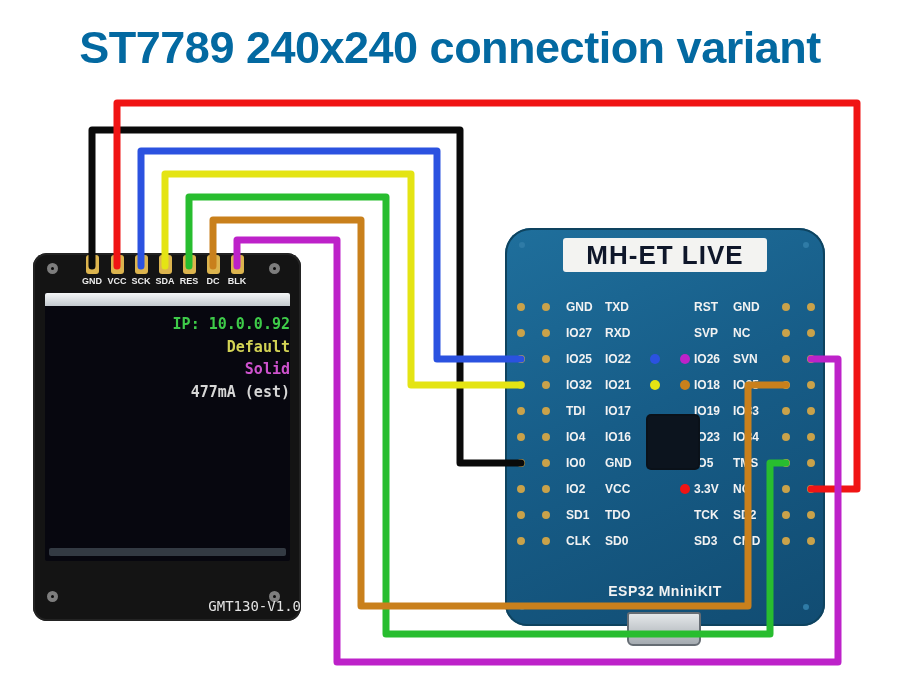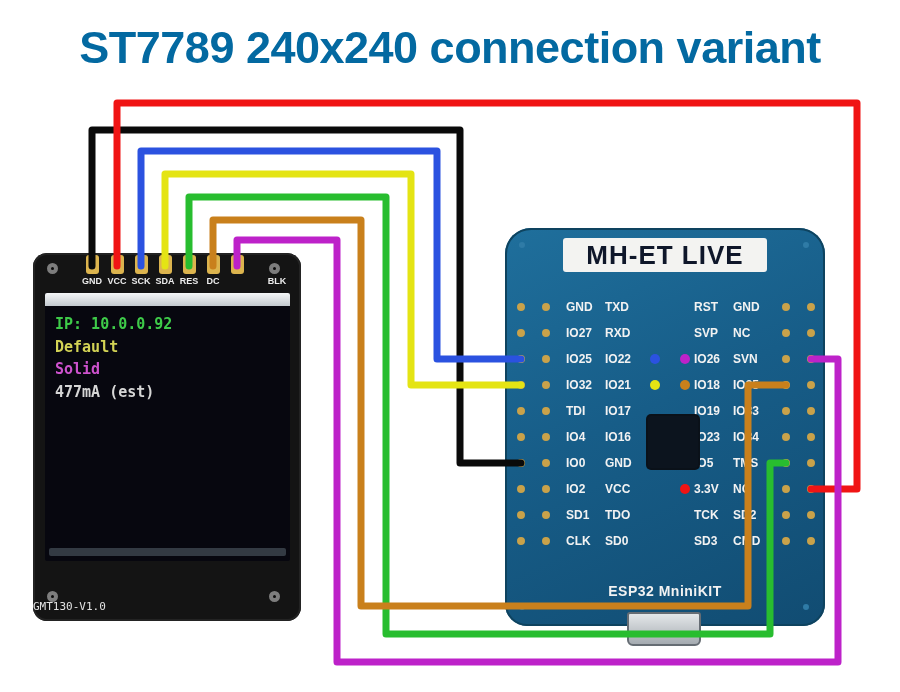--- a/index.html
+++ b/index.html
@@ -21,27 +21,27 @@
   .pads { position:absolute; left:0; top:0; width:100%; height:40px; }
   .pad { position:absolute; top:2px; width:13px; height:19px; border-radius:3px;
          background:radial-gradient(circle at 50% 42%, #30300f 2.5px, #dcb44e 3px); }
   .pin-label { position:absolute; top:23px; width:30px; text-align:center;
                font-size:9px; font-weight:bold; color:#ececec; }
 
   .screen { position:absolute; left:12px; top:40px; width:245px; height:268px;
             background:#07070f; border-radius:2px; }
   .glass-top { height:13px; background:linear-gradient(#f5f7f8,#c3c9cf); border-radius:2px 2px 0 0; }
   .screen-lines { padding:9px 0 0 10px; font-family:"DejaVu Sans Mono",monospace;
-                  font-size:15px; font-weight:bold; }
+                  font-size:15px; font-weight:bold;text-align:right; }
   .screen-line { height:22.5px; white-space:pre; }
   .glass-bottom { position:absolute; left:4px; right:4px; bottom:5px; height:8px;
                   background:#333a43; border-radius:2px; }
 
-  .display-footer { position:absolute; bottom:8px; left:0; width:100%; text-align:left;
-                    font-family:"DejaVu Sans Mono",monospace; font-size:11px;
+  .display-footer { position:absolute; bottom:8px; left:0; width:100%; text-align:right;
+                    font-family:"DejaVu Sans Mono",monospace; font-size:14px;
                     line-height:13.5px; color:#e3e3e3; }
 
   
   .esp-board { position:absolute; left:505px; top:228px; width:320px; height:398px;
                background:linear-gradient(155deg,#1f6f9c 0%, #175d88 45%, #114c72 100%);
                border-radius:26px 26px 22px 22px; box-shadow:inset 0 0 0 2px #0e435f; }
   .brand { position:absolute; left:58px; top:10px; width:204px; height:34px;
            background:#f3f3f1; border-radius:3px; display:flex; align-items:center;
            justify-content:center; font-size:26px; font-weight:bold; color:#0f172a;
            letter-spacing:1px; }
@@ -92,21 +92,21 @@
         <span class="pin-label" style="left: 69px;">VCC</span>
         <div class="pad" style="left: 102px;"></div>
         <span class="pin-label" style="left: 93px;">SCK</span>
         <div class="pad" style="left: 126px;"></div>
         <span class="pin-label" style="left: 117px;">SDA</span>
         <div class="pad" style="left: 150px;"></div>
         <span class="pin-label" style="left: 141px;">RES</span>
         <div class="pad" style="left: 174px;"></div>
         <span class="pin-label" style="left: 165px;">DC</span>
         <div class="pad" style="left: 198px;"></div>
-        <span class="pin-label" style="left: 189px; margin-left: 40px;">BLK</span>
+        <span class="pin-label" style="left: 189px;">BLK</span>
       </div>
 
     <div class="screen">
       <div class="glass-top"></div>
       <div class="screen-lines" id="screen-lines">
           <div class="screen-line" style="color: rgb(62, 203, 73);">IP: 10.0.0.92</div>
           <div class="screen-line" style="color: rgb(211, 211, 85);">Default</div>
           <div class="screen-line" style="color: rgb(205, 82, 205);">Solid</div>
           <div class="screen-line" style="color: rgb(214, 214, 214);">477mA (est)</div>
         </div>

